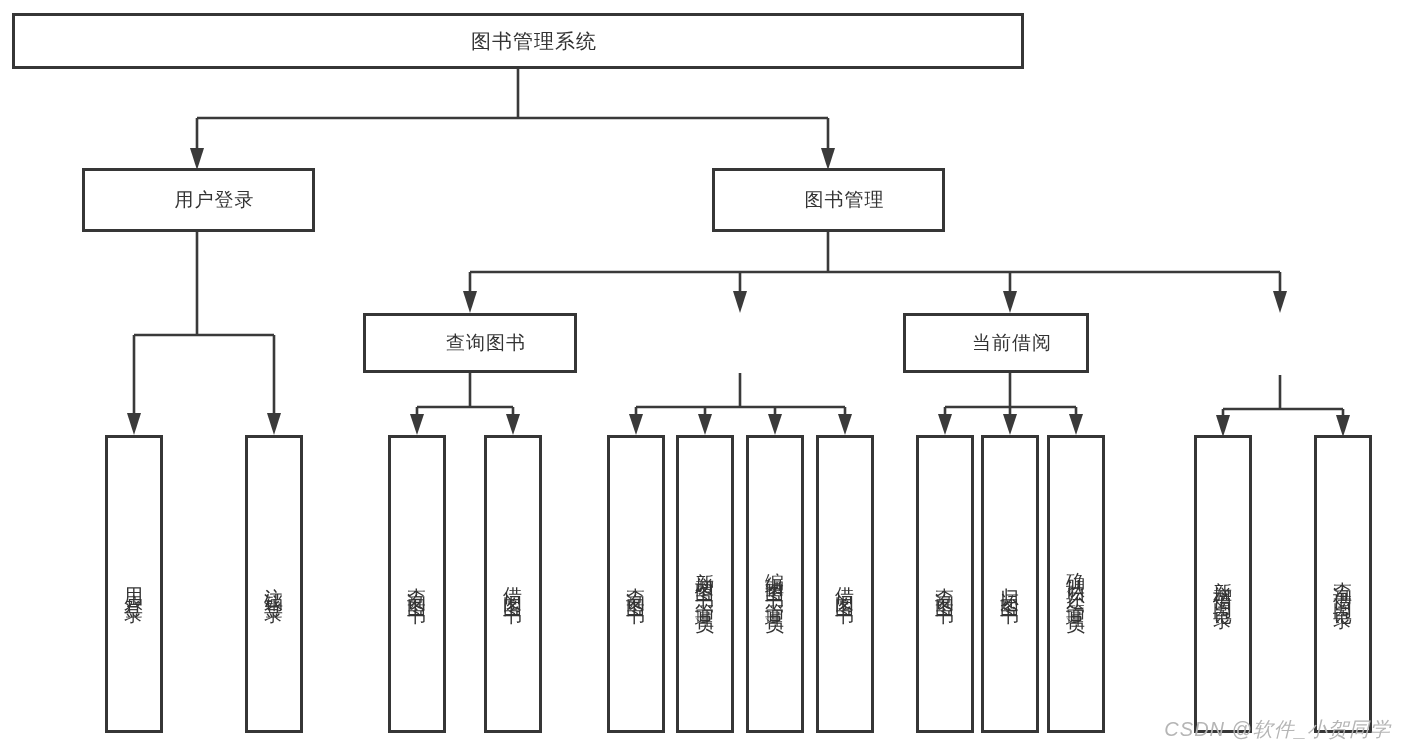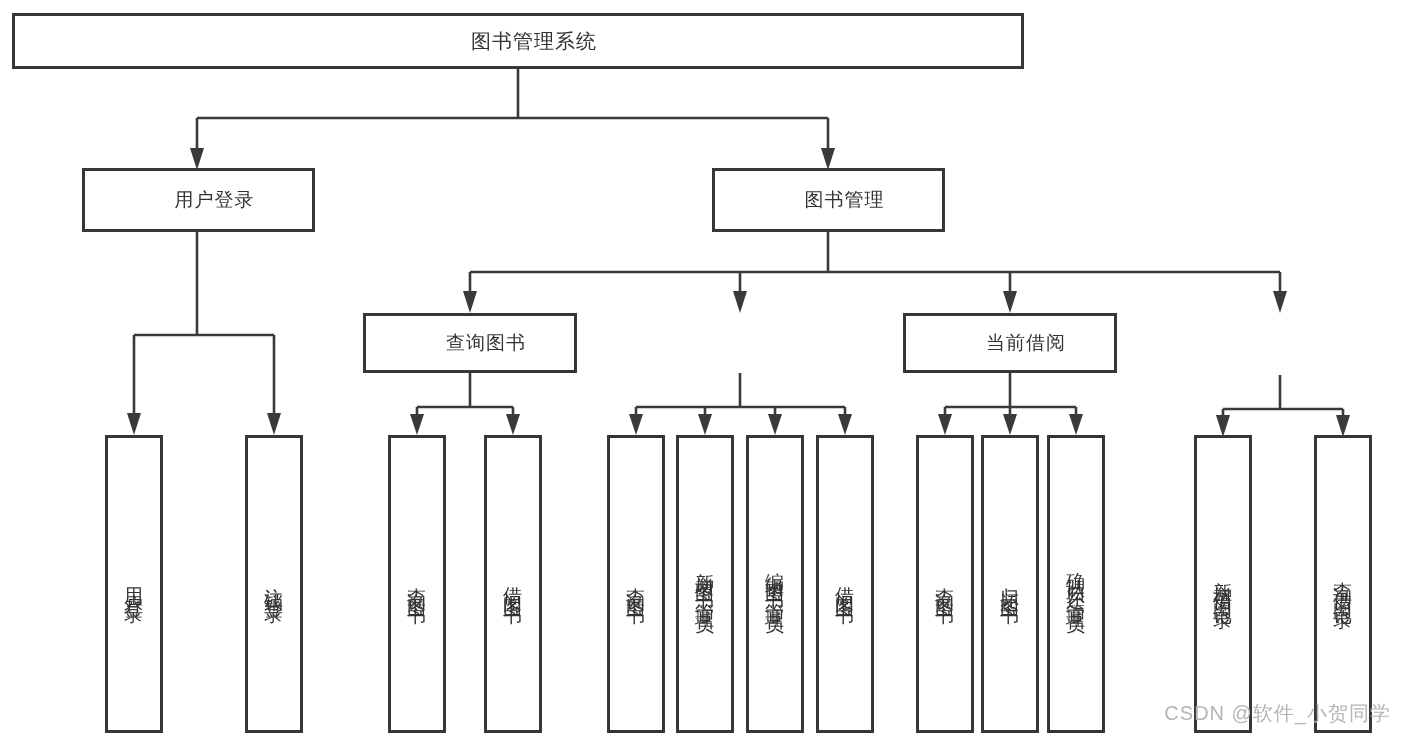--- a/index.html
+++ b/index.html
@@ -47,24 +47,25 @@
     font-size:19px;
   }
   .leaf span{
     writing-mode:vertical-rl;
     text-orientation:mixed;
     letter-spacing:0.32em;
     line-height:1;
   }
   .watermark{
     position:absolute;
-    right:14px;bottom:20px;
+    right:14px;bottom:4px;
     color:var(--watermark);
     font-size:20px;
     letter-spacing:1px;
+    font-style:italic;
   }
 </style>
 </head>
 <body>
 
 <div class="stage">
 
   <svg class="connector" width="1405" height="747" viewBox="0 0 1405 747" xmlns="http://www.w3.org/2000/svg">
 
     <path d="M518 69 V118 M197 118 H828 M197 118 V150 M828 118 V150"></path>
@@ -100,21 +101,21 @@
     <polygon points="1216,415 1230,415 1223,437"></polygon>
     <polygon points="1336,415 1350,415 1343,437"></polygon>
   </svg>
 
   <div class="node root" style="left:12px;top:13px;width:1012px;height:56px">图书管理系统</div>
 
   <div class="node" style="left:82px;top:168px;width:233px;height:64px">用户登录</div>
   <div class="node" style="left:712px;top:168px;width:233px;height:64px">图书管理</div>
 
   <div class="node" style="left:363px;top:313px;width:214px;height:60px">查询图书</div>
-  <div class="node" style="left:903px;top:313px;width:214px;height:60px">当前借阅</div>
+  <div class="node" style="left:903px;top:313px;width:186px;height:60px">当前借阅</div>
 
   <div class="leaf" style="left:105px">
     <span>用户登录</span>
   </div>
   <div class="leaf" style="left:245px">
     <span>注销登录</span>
   </div>
 
   <div class="leaf" style="left:388px">
     <span>查询图书</span>

